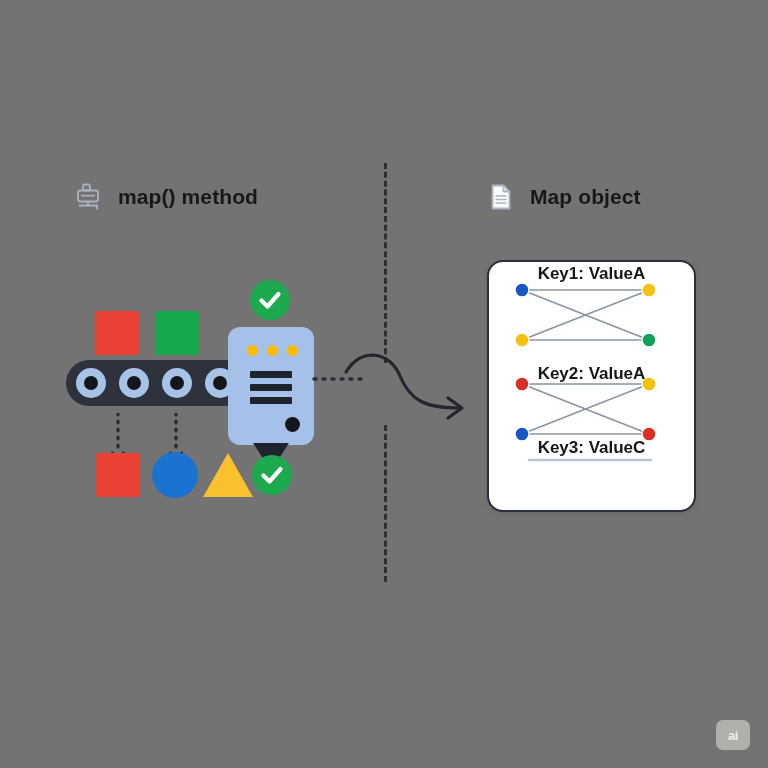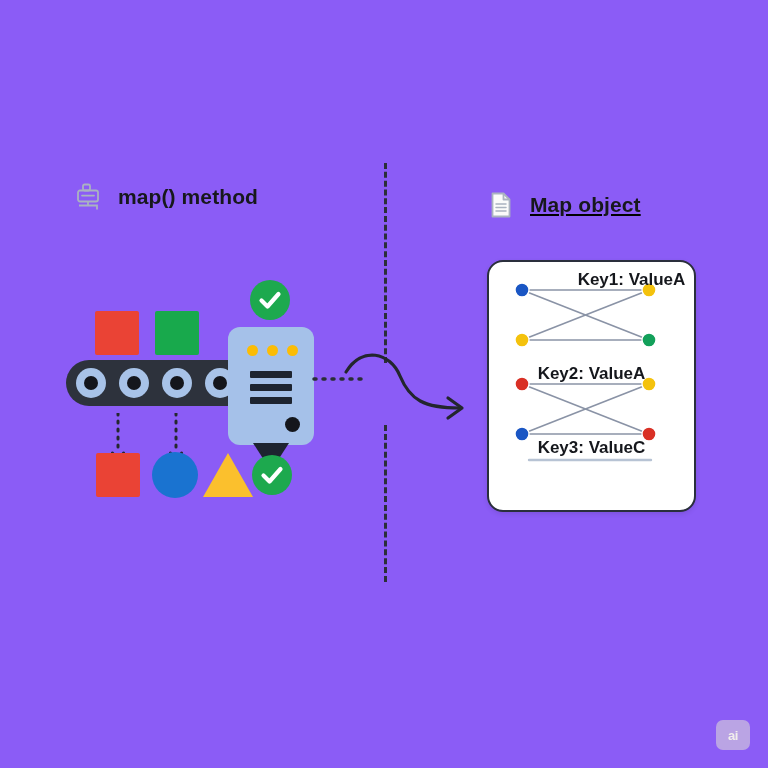--- a/index.html
+++ b/index.html
@@ -4,21 +4,21 @@
 <style>
   html, body {
     margin: 0;
     padding: 0;
     background: #f6f5ef;
   }
   #scene {
     position: relative;
     width: 768px;
     height: 768px;
-    background: #8b5cf6;
+    background: #737373;
     font-family: "Liberation Sans", sans-serif;
     overflow: hidden;
   }
 
   
   .section-head {
     position: absolute;
     display: flex;
     align-items: center;
     gap: 14px;
@@ -30,21 +30,21 @@
     flex: 0 0 auto;
   }
   .section-head .head-label {
     font-size: 21px;
     font-weight: bold;
     color: #17181c;
     letter-spacing: 0.1px;
     white-space: nowrap;
   }
   #head-left  { left: 74px; top: 182px; }
-  #head-right { left: 486px; top: 190px; text-decoration: underline; }
+  #head-right { left: 486px; top: 182px; }
 
   
   .divider {
     position: absolute;
     left: 384px;
     width: 0;
     border-left: 3px dashed #2b2f38;
   }
   #divider-top    { top: 163px;  height: 200px; }
   #divider-bottom { top: 425px;  height: 157px; }
@@ -392,21 +392,21 @@
         <circle cx="33" cy="78" r="7" fill="#f4c20d" stroke="#ffffff" stroke-width="1.4"></circle>
         <circle cx="160" cy="78" r="7" fill="#13a05a" stroke="#ffffff" stroke-width="1.4"></circle>
 
         <circle cx="33" cy="122" r="7" fill="#d93025" stroke="#ffffff" stroke-width="1.4"></circle>
         <circle cx="160" cy="122" r="7" fill="#f4c20d" stroke="#ffffff" stroke-width="1.4"></circle>
 
         <circle cx="33" cy="172" r="7" fill="#1a56c4" stroke="#ffffff" stroke-width="1.4"></circle>
         <circle cx="160" cy="172" r="7" fill="#d93025" stroke="#ffffff" stroke-width="1.4"></circle>
       </svg>
 
-      <div class="pair-label" style="top:8px;padding-left:40px;">Key1: ValueA</div>
+      <div class="pair-label" style="top:2px;">Key1: ValueA</div>
       <div class="pair-label" style="top:102px;">Key2: ValueA</div>
       <div class="pair-label" style="top:176px;text-align:center;">Key3: ValueC</div>
     </div>
   </div>
 
   <div id="watermark">
     <span>ai</span>
   </div>
 
 </div>

